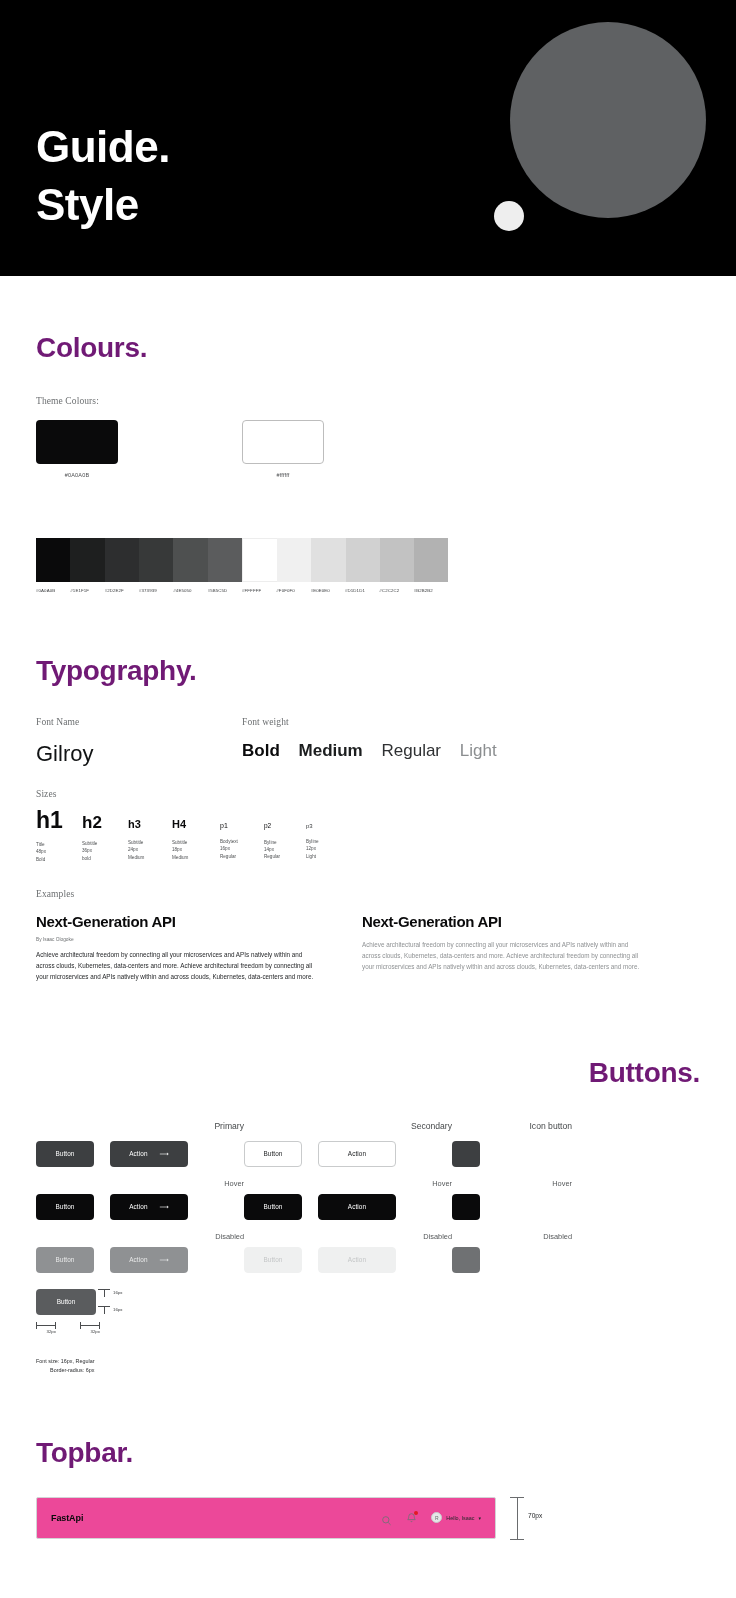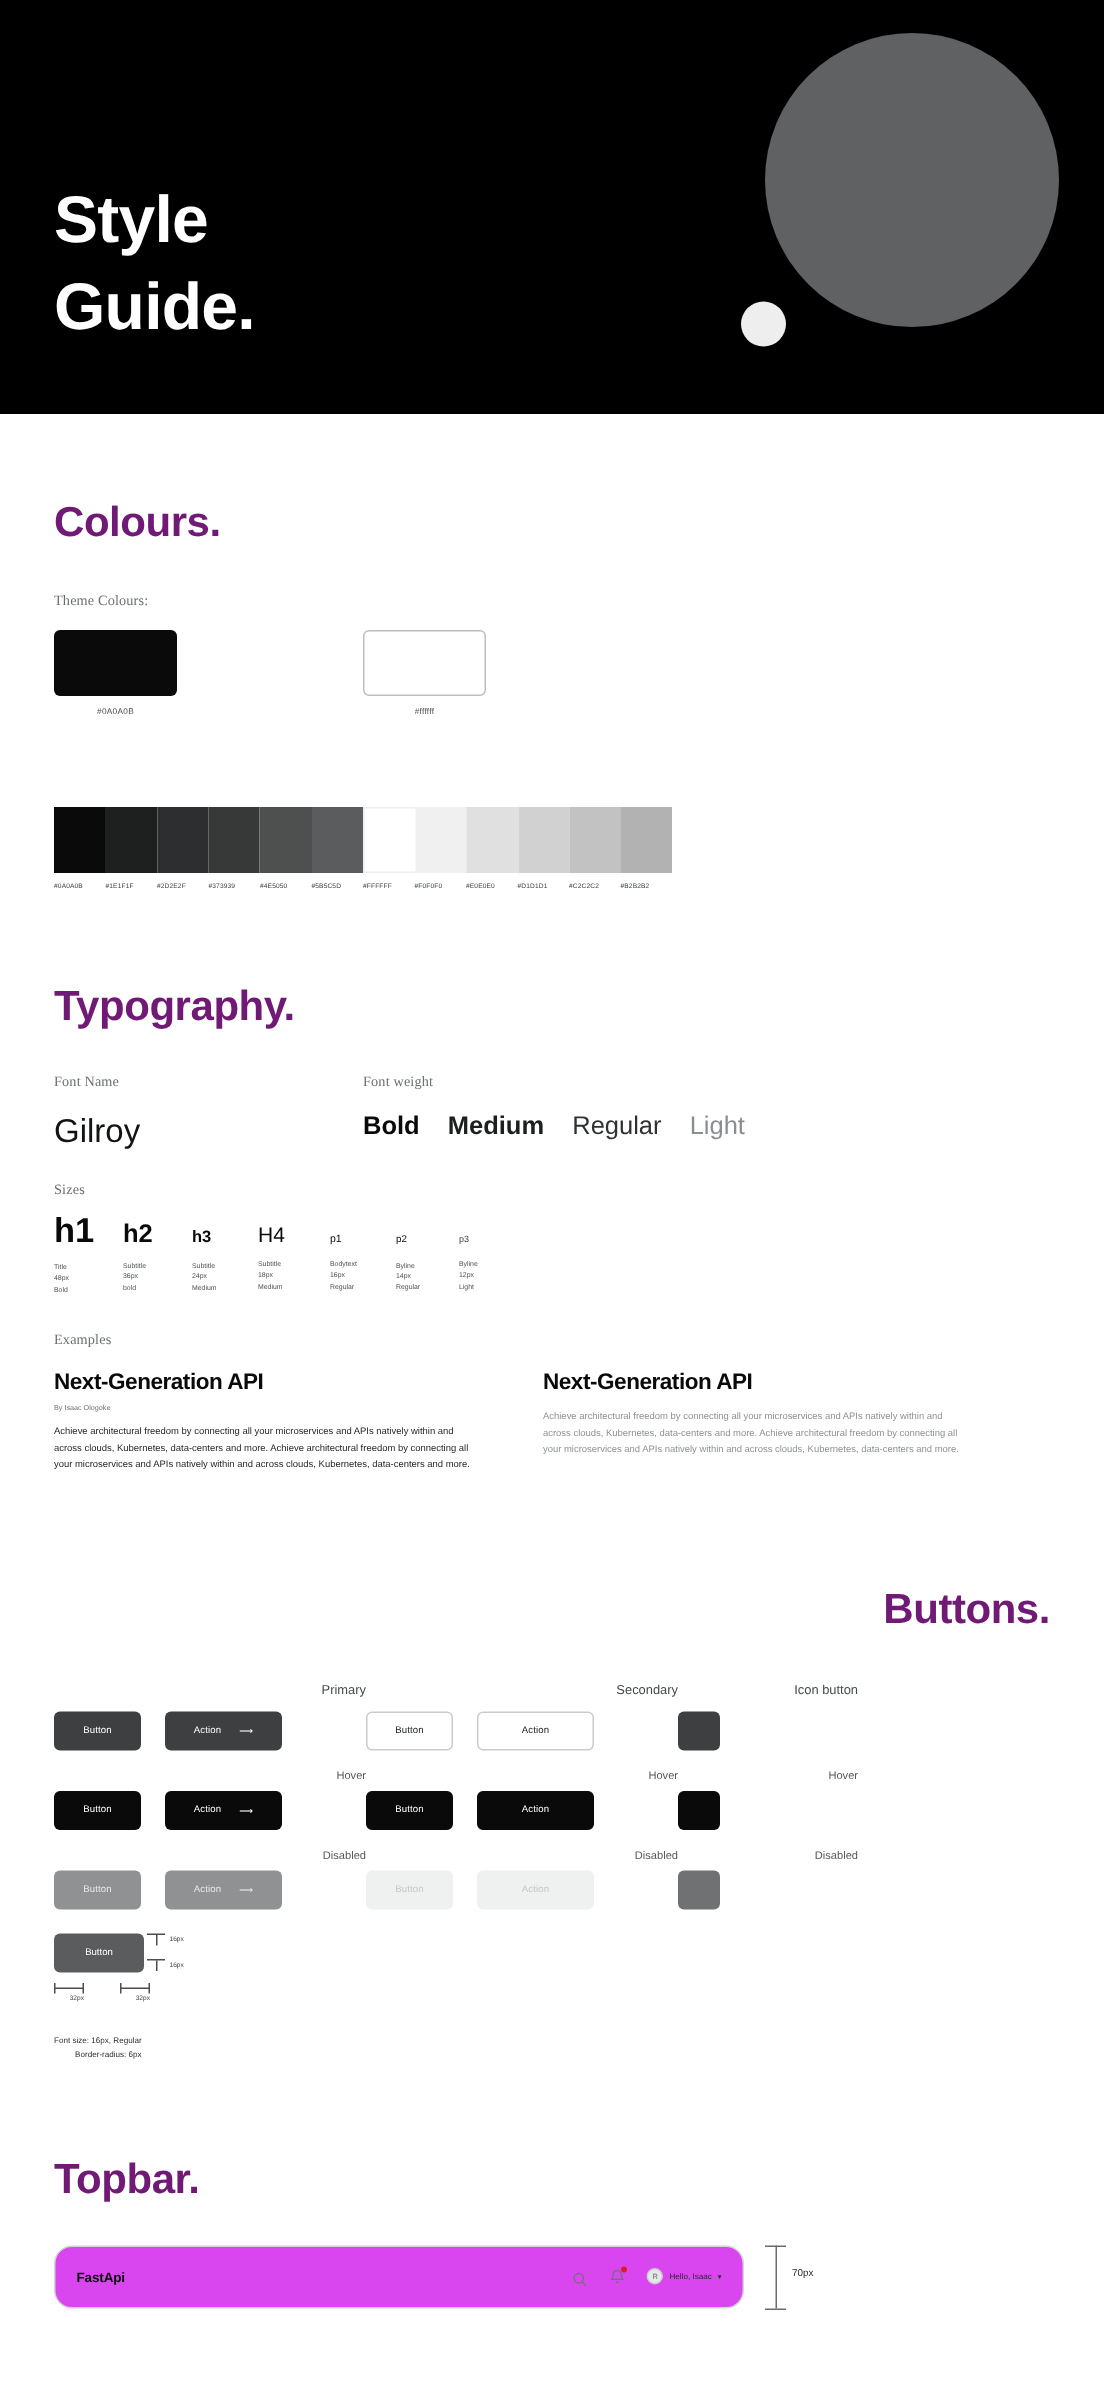--- a/index.html
+++ b/index.html
@@ -118,21 +118,21 @@
   .size-item .glyph { color: #0a0a0b; line-height: 1; }
   .size-item .meta {
     margin-top: 9px;
     font-size: 4.6px;
     line-height: 1.6;
     color: #4e5052;
   }
   .si-0 { width: 46px; } .si-0 .glyph { font-size: 23px; font-weight: bold; }
   .si-1 { width: 46px; } .si-1 .glyph { font-size: 17px; font-weight: bold; }
   .si-2 { width: 44px; } .si-2 .glyph { font-size: 11px; font-weight: 600; }
-  .si-3 { width: 48px; } .si-3 .glyph { font-size: 14px; font-weight: 400; }
+  .si-3 { width: 48px; } .si-3 .glyph { font-size: 11px; font-weight: 700; }
   .si-4 { width: 44px; } .si-4 .glyph { font-size: 7px; }
   .si-5 { width: 42px; } .si-5 .glyph { font-size: 6.5px; }
   .si-6 { width: 40px; } .si-6 .glyph { font-size: 6px; color: #3a3c3e; }
 
   .examples-label { margin-top: 26px; }
   .examples { display: flex; margin-top: 14px; gap: 44px; }
   .ex { width: 282px; }
   .ex h3 {
     font-size: 15px;
     font-weight: bold;
@@ -213,22 +213,22 @@
   .hmark .bar:after { right: 0; }
   .hmark .lbl { margin-top: 3px; font-size: 4.4px; color: #3b3d3f; }
   .spec-notes { margin-top: 10px; font-size: 5.4px; line-height: 1.7; color: #2c2e30; }
 
   
   #topbar { padding-top: 72px; padding-bottom: 120px; }
   .topbar-wrap { display: flex; align-items: stretch; margin-top: 28px; }
   .topbar {
     width: 460px; height: 42px;
     border: 1px solid #d2d4d5;
-    background: #d946ef;
-    border-radius: 12px;
+    background: #ec4899;
+    border-radius: 2px;
     display: flex; align-items: center;
     padding: 0 14px;
   }
   .brand { font-size: 9px; font-weight: bold; color: #0a0a0b; letter-spacing: -0.1px; }
   .topbar-right { margin-left: auto; display: flex; align-items: center; gap: 14px; }
   .ico { width: 11px; height: 11px; display: block; }
   .bell-wrap { position: relative; }
   .dot {
     position: absolute; right: -1px; top: -1px;
     width: 4px; height: 4px; border-radius: 50%; background: #e01b24;
@@ -248,22 +248,22 @@
   .topbar-meas .stem { position: absolute; left: 7px; top: 0; width: 1px; height: 42px; background: #6a6c6e; }
   .topbar-meas .lbl { position: absolute; left: 18px; top: 15px; font-size: 6.6px; color: #1f2123; }
 </style>
 </head>
 <body>
 
 <div class="page">
 
   <div class="hero">
     <div class="hero-title">
+      <span class="line">Guide.</span>
       <span class="line">Style</span>
-      <span class="line">Guide.</span>
     </div>
     <div class="big-circle"></div>
     <div class="small-circle"></div>
   </div>
 
   <div class="section" id="colours">
     <div class="sec-title">Colours.</div>
 
     <div class="sub-label theme-label">Theme Colours:</div>
 

